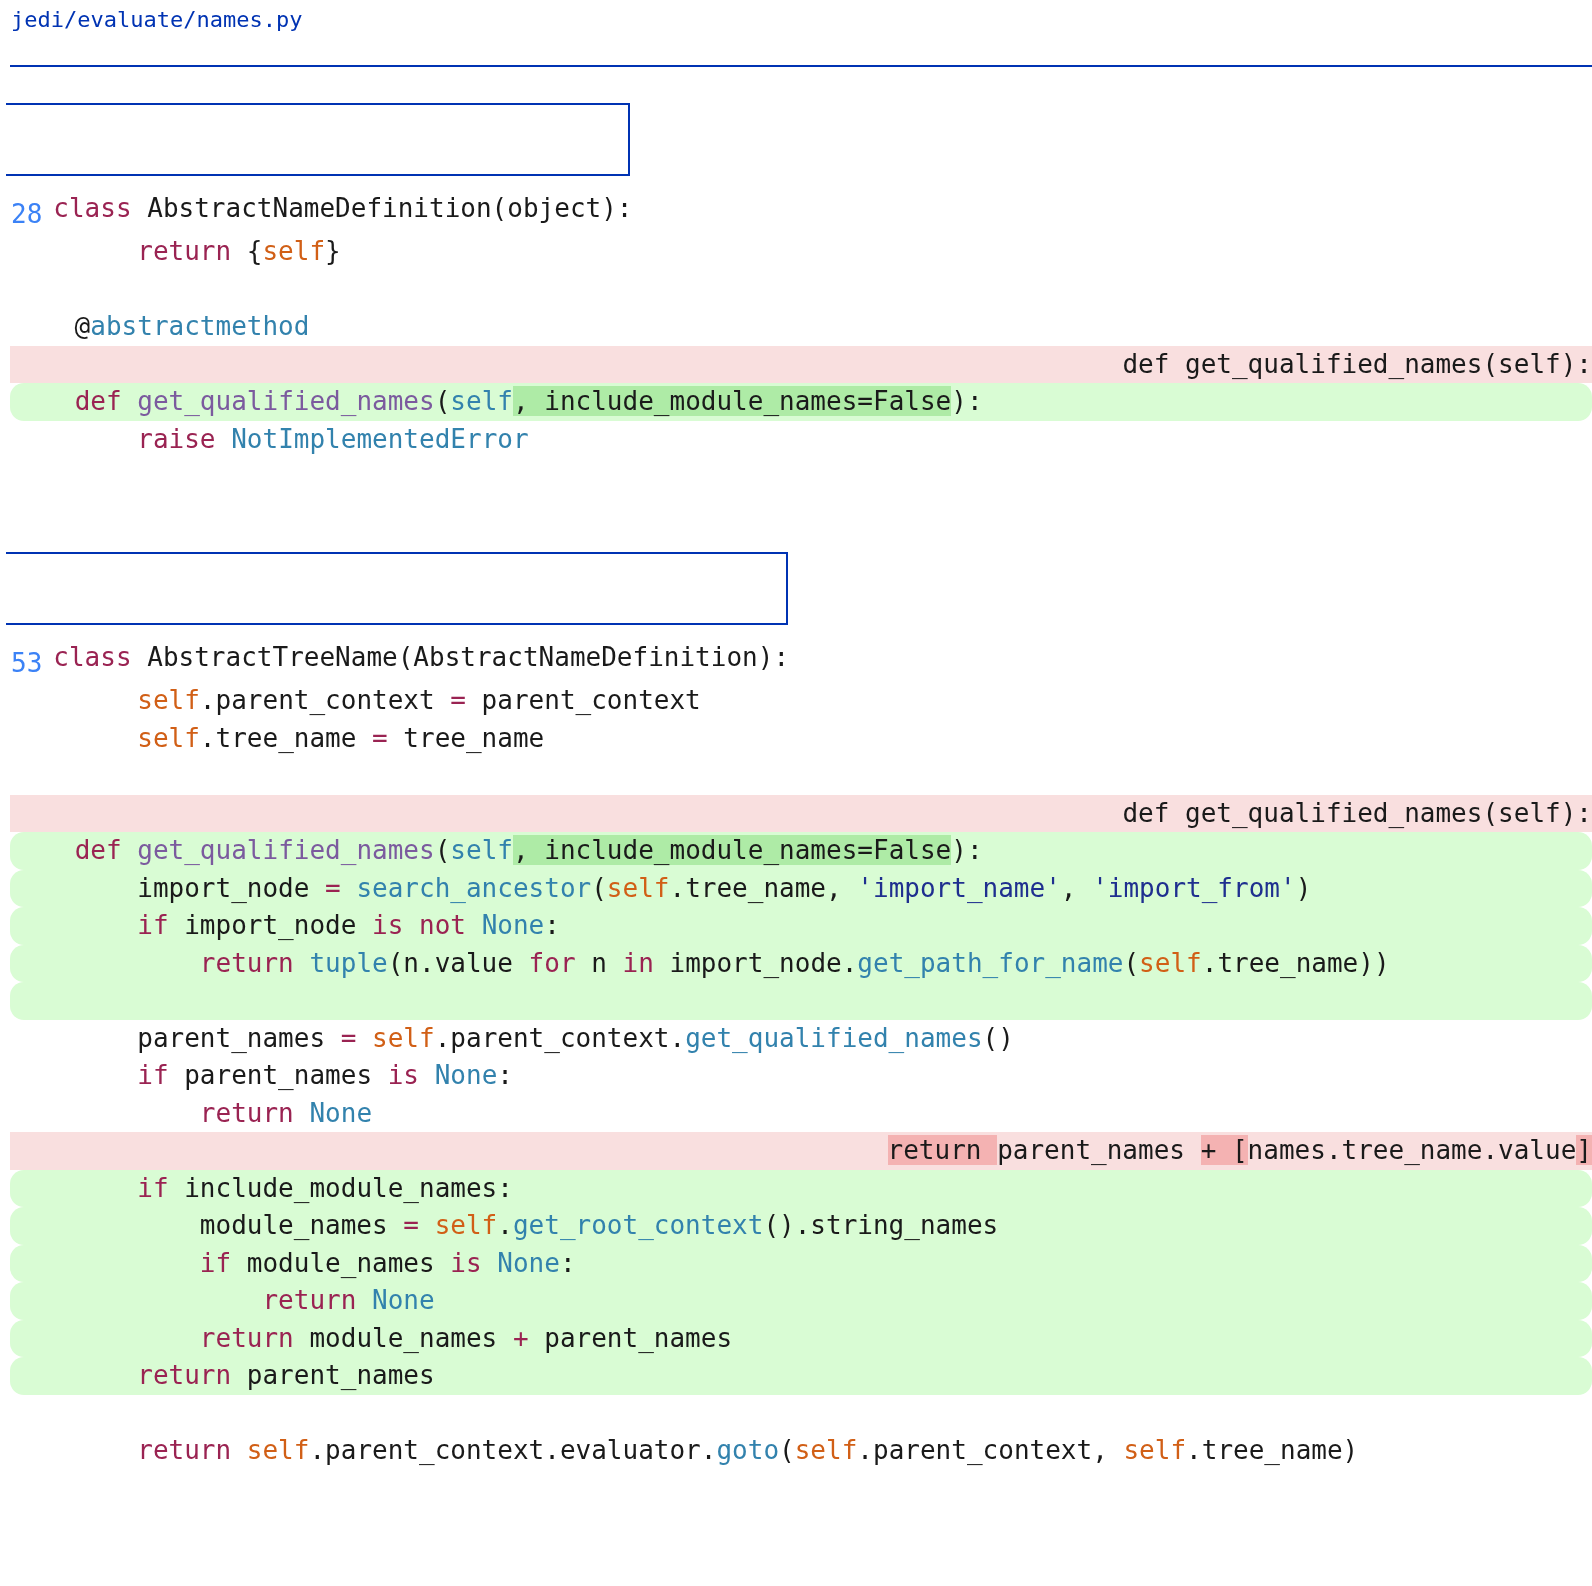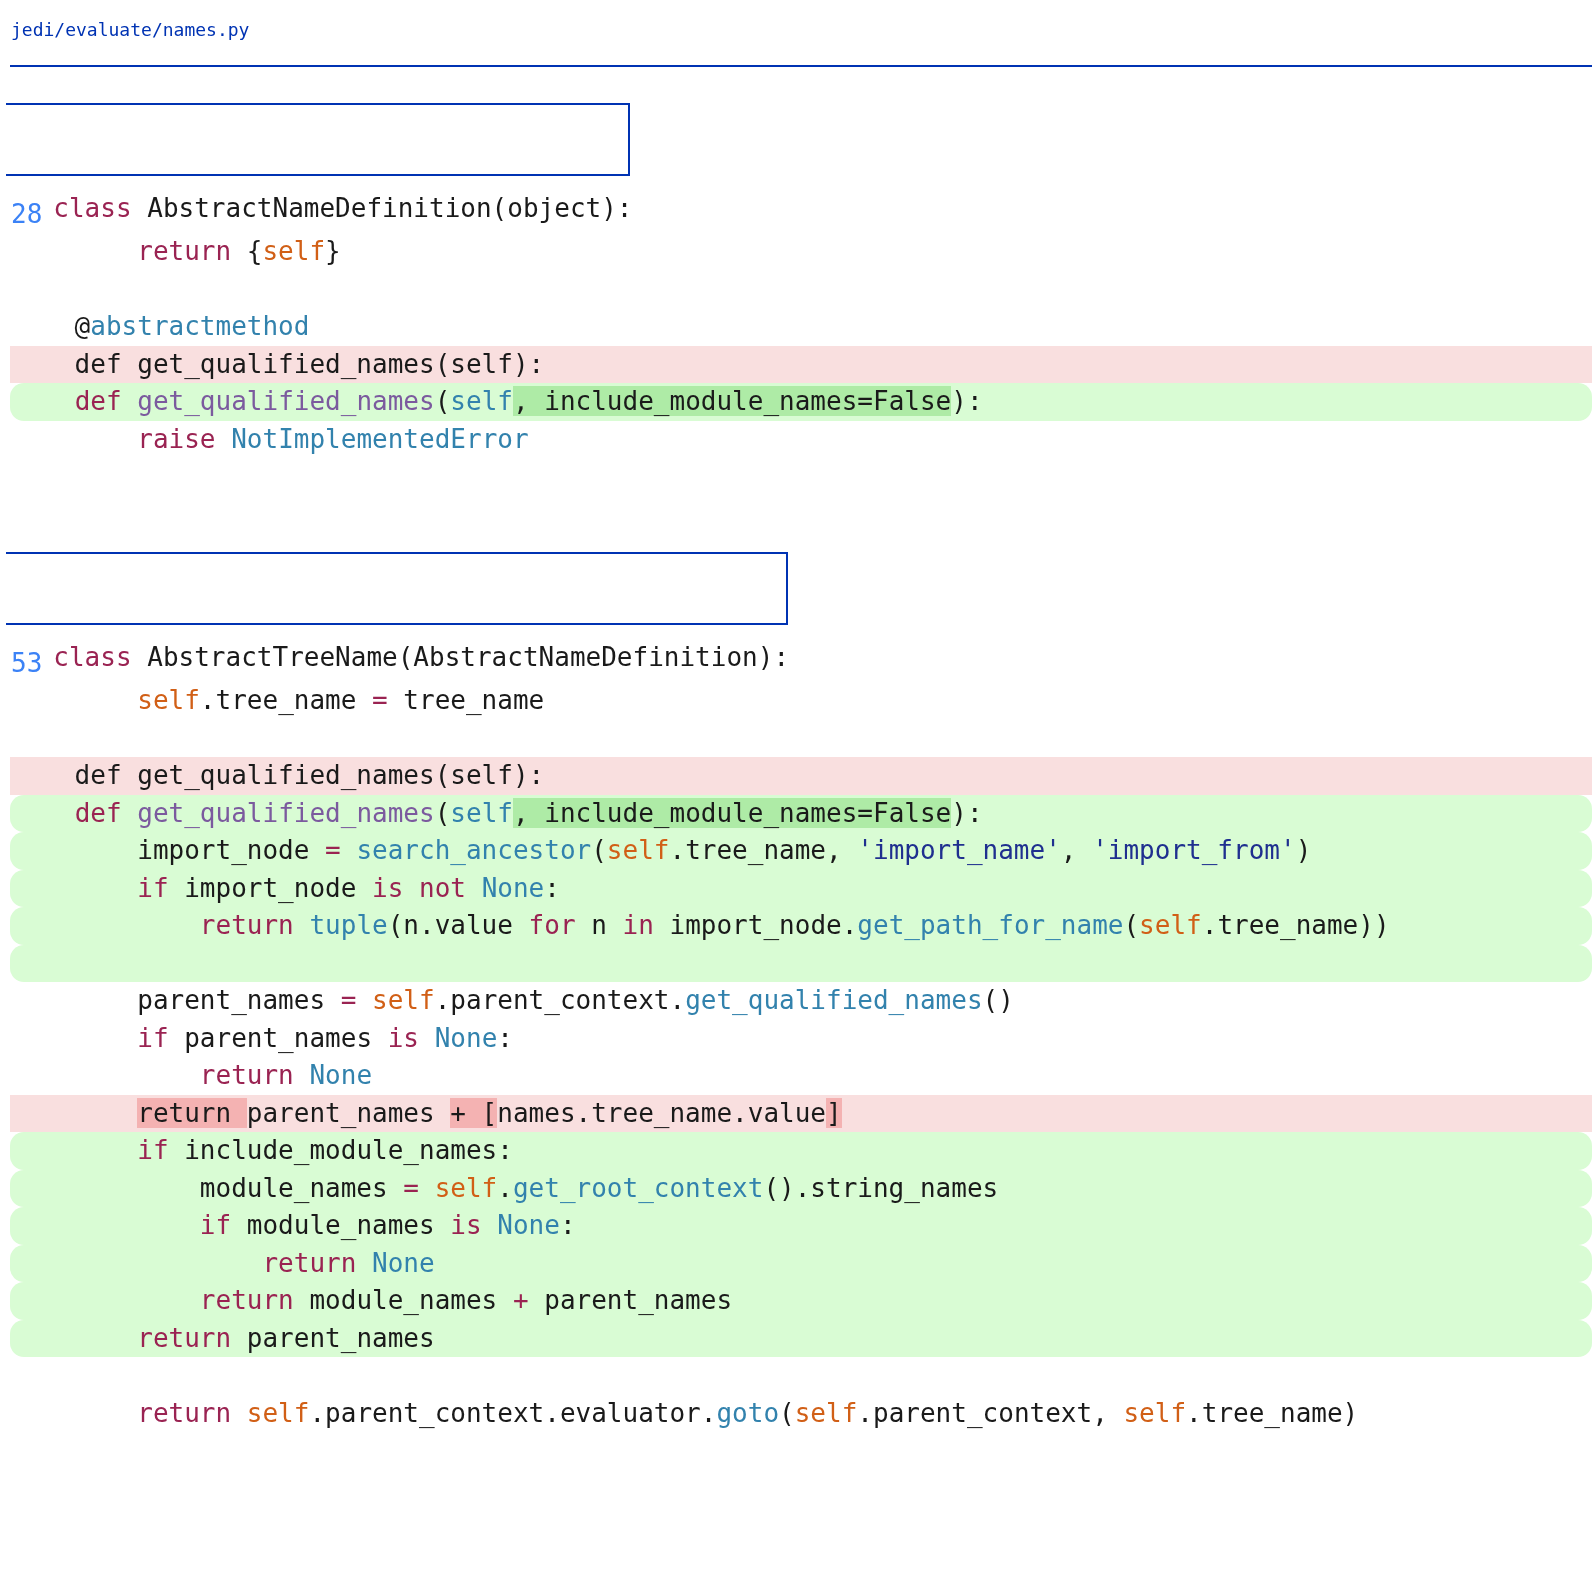--- a/index.html
+++ b/index.html
@@ -1,25 +1,25 @@
 <!DOCTYPE html>
 <html><head>
 <meta charset="utf-8">
 <style>
   html, body { margin:0; padding:0; background:#ffffff; }
   body { width:1592px; height:1586px; overflow:hidden; position:relative;
          font-family:"DejaVu Sans Mono","Liberation Mono",monospace; font-size:26px; color:#1a1a1a; }
-  .file-path { position:absolute; left:11px; top:12px; color:#0033b3; font-size:18px; line-height:36px; white-space:pre; }
+  .file-path { position:absolute; left:11px; top:2px; color:#0033b3; font-size:22px; line-height:36px; white-space:pre; }
   .header-rule { position:absolute; left:10px; right:0; top:65px; height:2px; background:#0033b3; }
   .class-box { position:absolute; left:6px; border:2px solid #0033b3; border-left:none; height:73px; box-sizing:border-box;
                padding-left:16px; line-height:69px; white-space:pre; }
   .hunk-num { position:absolute; left:11px; color:#3b82f6; line-height:36px; white-space:pre; }
   .code-block { position:absolute; left:10px; right:0; }
   .line { height:37.5px; line-height:37.5px; white-space:pre; padding-left:2px; box-sizing:border-box; }
-  .line.del { background:#f9dfdf; }
+  .line.del { background:#f9dfdf;text-align:right; }
   .line.add { background:#d9fcd4;border-radius:14px; }
   .hl-del { background:#f4b2b2; }
   .hl-add { background:#aeeba6; }
   .kw { color:#9a2352; }
   .slf { color:#d15f16; }
   .bi { color:#3282ad; }
   .fn { color:#7b5a9e; }
   .str { color:#1f2f8f;margin-top:30px; }
   .op { color:#9a2352; }
   .plain { color:#1a1a1a; }
@@ -42,20 +42,21 @@
     <div class="line add"><span class="plain">    </span><span class="kw">def</span><span class="plain"> </span><span class="fn">get_qualified_names</span><span class="plain">(</span><span class="bi">self</span><span class="hl-add">, include_module_names=False</span><span class="plain">):</span></div>
     <div class="line ctx"><span class="plain">        </span><span class="kw">raise</span><span class="plain"> </span><span class="bi">NotImplementedError</span></div>
     <div class="line ctx"><span class="plain"> </span></div>
   </div>
 
 <div class="class-box" style="top:552px; width:782px;">
   <span class="kw">class</span><span class="plain"> AbstractTreeName(AbstractNameDefinition):</span>
 </div>
 <div class="hunk-num" style="top:645px;">53</div>
 <div class="code-block" style="top:682px;">
+    <div class="line ctx"><span class="plain">        </span><span class="slf">self</span><span class="plain">.parent_context </span><span class="op">=</span><span class="plain"> parent_context</span></div>
     <div class="line ctx"><span class="plain">        </span><span class="slf">self</span><span class="plain">.tree_name </span><span class="op">=</span><span class="plain"> tree_name</span></div>
     <div class="line ctx"><span class="plain"> </span></div>
     <div class="line del"><span class="plain">    def get_qualified_names(self):</span></div>
     <div class="line add"><span class="plain">    </span><span class="kw">def</span><span class="plain"> </span><span class="fn">get_qualified_names</span><span class="plain">(</span><span class="bi">self</span><span class="hl-add">, include_module_names=False</span><span class="plain">):</span></div>
     <div class="line add"><span class="plain">        import_node </span><span class="op">=</span><span class="plain"> </span><span class="bi">search_ancestor</span><span class="plain">(</span><span class="slf">self</span><span class="plain">.tree_name, </span><span class="str">'import_name'</span><span class="plain">, </span><span class="str">'import_from'</span><span class="plain">)</span></div>
     <div class="line add"><span class="plain">        </span><span class="kw">if</span><span class="plain"> import_node </span><span class="kw">is not</span><span class="plain"> </span><span class="bi">None</span><span class="plain">:</span></div>
     <div class="line add"><span class="plain">            </span><span class="kw">return</span><span class="plain"> </span><span class="bi">tuple</span><span class="plain">(n.value </span><span class="kw">for</span><span class="plain"> n </span><span class="kw">in</span><span class="plain"> import_node.</span><span class="bi">get_path_for_name</span><span class="plain">(</span><span class="slf">self</span><span class="plain">.tree_name))</span></div>
     <div class="line add"><span class="plain"> </span></div>
     <div class="line ctx"><span class="plain">        parent_names </span><span class="op">=</span><span class="plain"> </span><span class="slf">self</span><span class="plain">.parent_context.</span><span class="bi">get_qualified_names</span><span class="plain">()</span></div>
     <div class="line ctx"><span class="plain">        </span><span class="kw">if</span><span class="plain"> parent_names </span><span class="kw">is</span><span class="plain"> </span><span class="bi">None</span><span class="plain">:</span></div>

